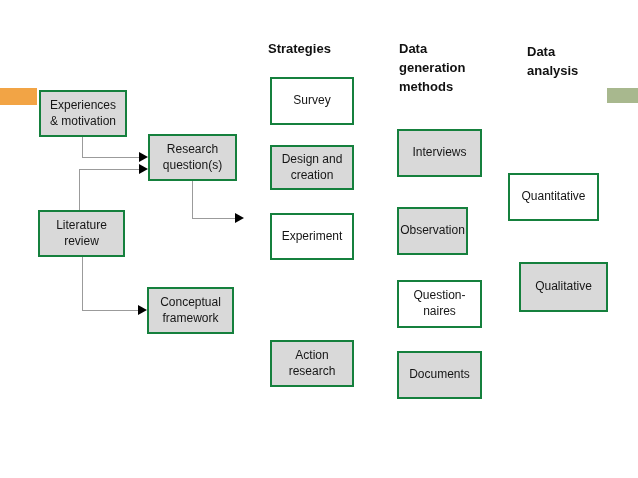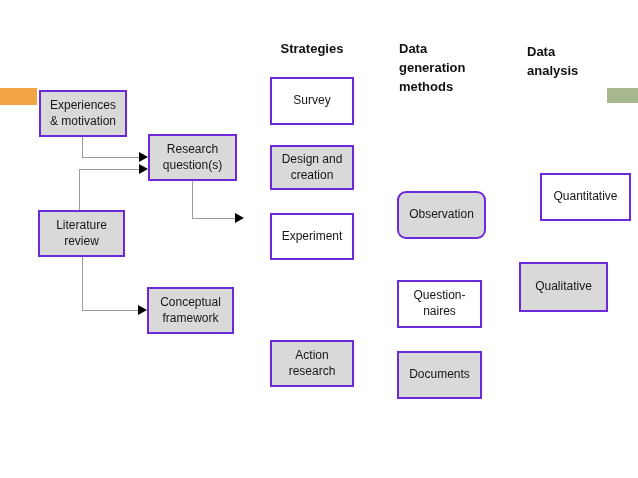--- a/index.html
+++ b/index.html
@@ -13,25 +13,25 @@
     color: #161616;
   }
   .hdr {
     position: absolute;
     font-weight: bold;
     font-size: 13px;
     line-height: 1.45;
     white-space: pre-line;
     color: #111;
   }
-  .hdr.center { text-align: center; }
+  .hdr.center { }
   .box {
     position: absolute;
     box-sizing: border-box;
-    border: 2px solid #6d28d9;
+    border: 2px solid #15803d;
     display: flex;
     align-items: center;
     justify-content: center;
     text-align: center;
     font-size: 12px;
     line-height: 1.3;
     white-space: pre-line;
     color: #161616;
   }
   .gray  { background: #d9d9d9; }
@@ -70,26 +70,27 @@
   <div class="box gray" style="left:147px; top:287px; width:87px; height:47px;">Conceptual
 framework</div>
 
   <div class="box white" style="left:270px; top:77px; width:84px; height:48px;">Survey</div>
   <div class="box gray" style="left:270px; top:145px; width:84px; height:45px;">Design and
 creation</div>
   <div class="box white" style="left:270px; top:213px; width:84px; height:47px;">Experiment</div>
   <div class="box gray" style="left:270px; top:340px; width:84px; height:47px;">Action
 research</div>
 
-  <div class="box gray" style="left:397px; top:191px; width:89px; height:48px;border-radius:9px;">Observation</div>
+  <div class="box gray" style="left:397px; top:129px; width:85px; height:48px;">Interviews</div>
+  <div class="box gray" style="left:397px; top:207px; width:71px; height:48px;">Observation</div>
   <div class="box white" style="left:397px; top:280px; width:85px; height:48px;">Question-
 naires</div>
   <div class="box gray" style="left:397px; top:351px; width:85px; height:48px;text-align:center;">Documents</div>
 
-  <div class="box white" style="left:508px; top:173px; width:91px; height:48px;margin-left:32px;">Quantitative</div>
+  <div class="box white" style="left:508px; top:173px; width:91px; height:48px;">Quantitative</div>
   <div class="box gray" style="left:519px; top:262px; width:89px; height:50px;">Qualitative</div>
 
   <div class="line" style="left:82px; top:137px; width:1px; height:21px;"></div>
   <div class="line" style="left:82px; top:157px; width:57px; height:1px;"></div>
   <div class="arrowhead" style="left:139px; top:152px;"></div>
 
   <div class="line" style="left:79px; top:169px; width:1px; height:41px;"></div>
   <div class="line" style="left:79px; top:169px; width:60px; height:1px;"></div>
   <div class="arrowhead" style="left:139px; top:164px;"></div>
 

